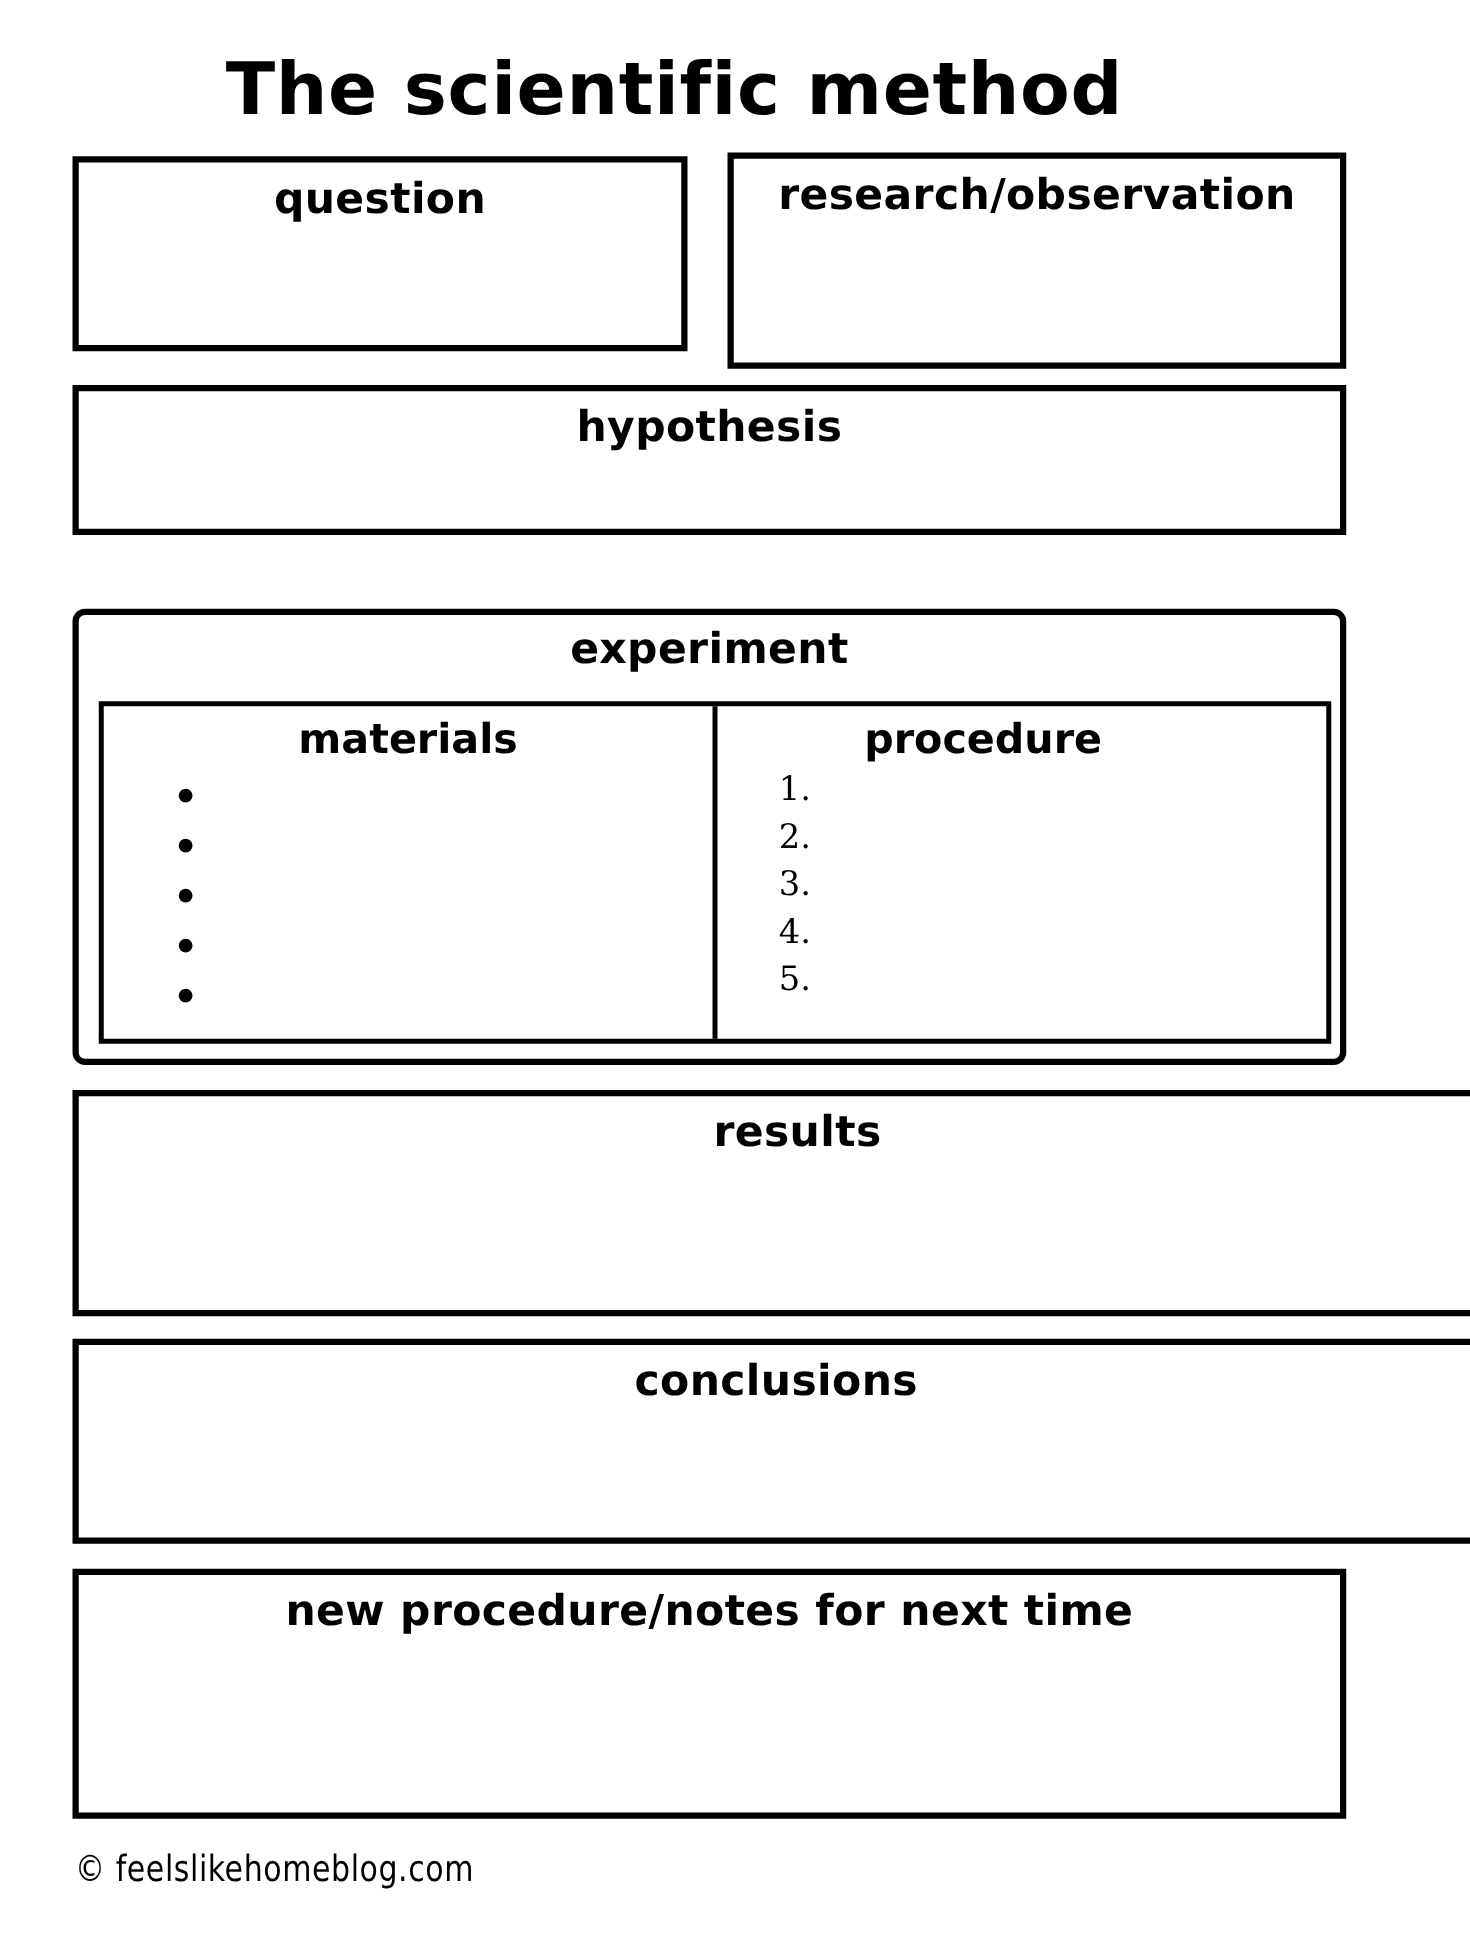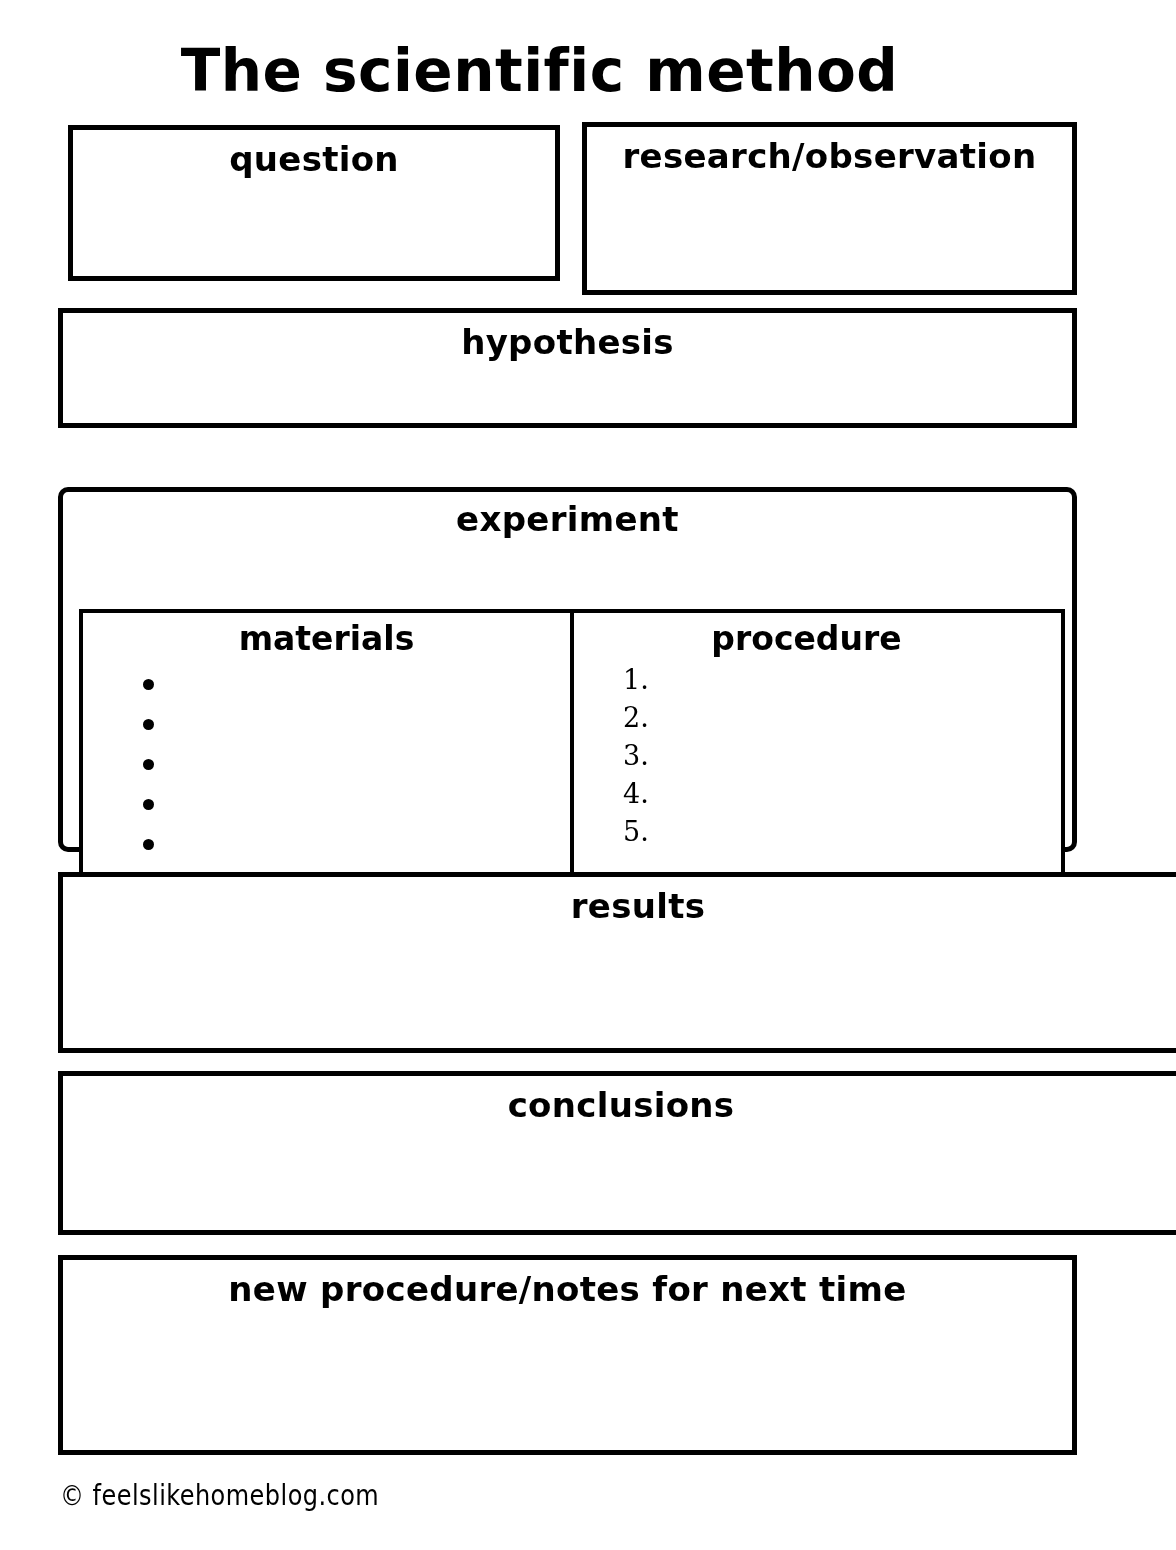--- a/index.html
+++ b/index.html
@@ -140,50 +140,50 @@
     transform-origin: left center;
   }
 </style>
 </head>
 <body>
 
 <div class="page">
 
   <div class="worksheet-title">The scientific method</div>
 
-  <div class="box" style="left:68px; top:125px; width:492px; height:156px;padding-left:43px;">
+  <div class="box" style="left:58px; top:125px; width:492px; height:156px;padding-left:43px;">
     <div class="box-label label-top">question</div>
   </div>
 
   <div class="box" style="left:582px; top:122px; width:495px; height:173px;">
     <div class="box-label label-top">research/observation</div>
   </div>
 
   <div class="box" style="left:58px; top:308px; width:1019px; height:120px;">
     <div class="box-label label-top">hypothesis</div>
   </div>
 
   <div class="box" style="left:58px; top:487px; width:1019px; height:365px;border-radius:10px;">
     <div class="box-label label-top-tight">experiment</div>
 
-    <div class="box-inner-frame" style="left:16px; top:69px; width:986px; height:274px;margin-top:48px;">
+    <div class="box-inner-frame" style="left:16px; top:69px; width:986px; height:274px;">
 
       <div class="split-divider" style="left:487px;"></div>
 
       <div class="col-head" style="left:0; top:8px; width:487px;">materials</div>
 
       <ul class="bullet-list" style="left:60px; top:50px; width:400px;">
         <li></li>
         <li></li>
         <li></li>
         <li></li>
         <li></li>
       </ul>
 
-      <div class="col-head" style="left:503px; top:8px; width:441px;">procedure</div>
+      <div class="col-head" style="left:483px; top:8px; width:441px;">procedure</div>
 
       <ol class="number-list" style="left:540px; top:48px; width:400px;">
         <li>1.</li>
         <li>2.</li>
         <li>3.</li>
         <li>4.</li>
         <li>5.</li>
       </ol>
     </div>
   </div>

